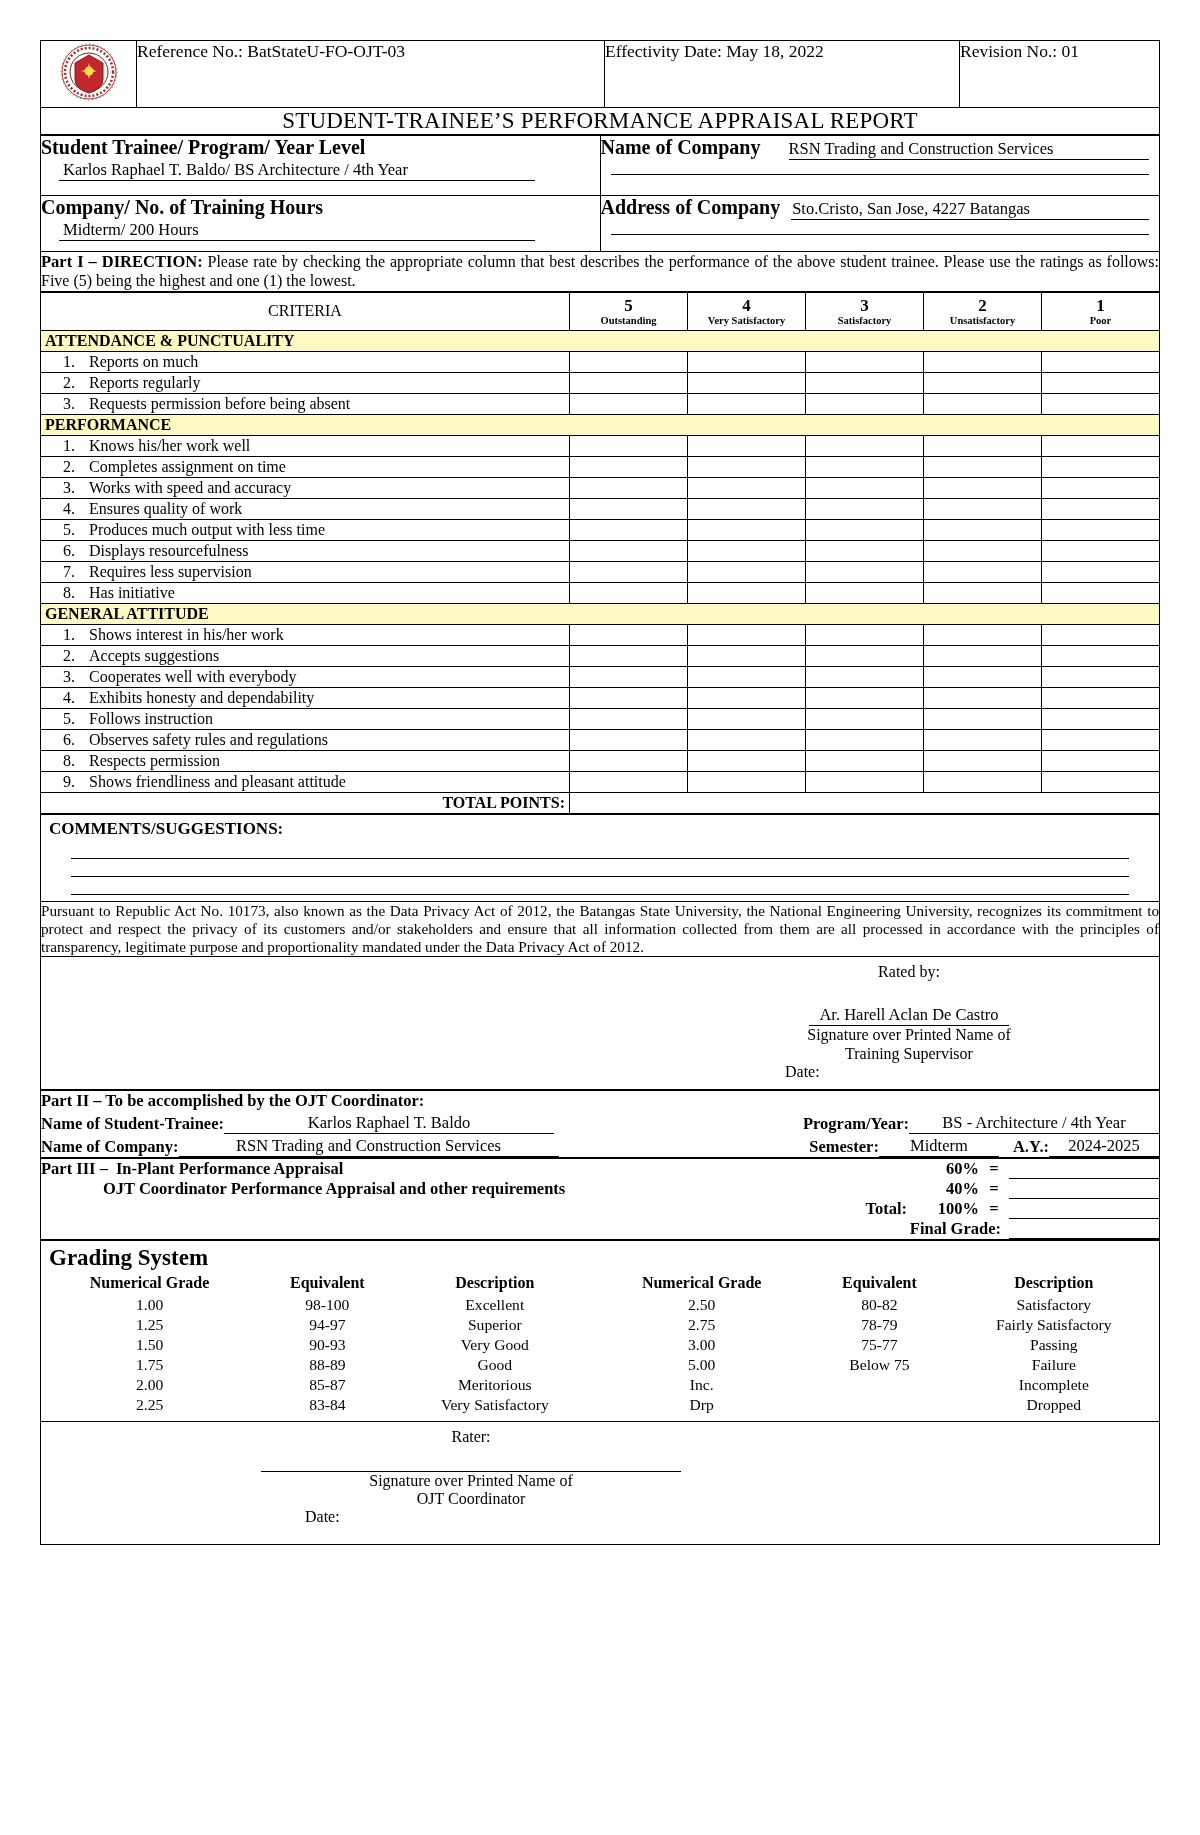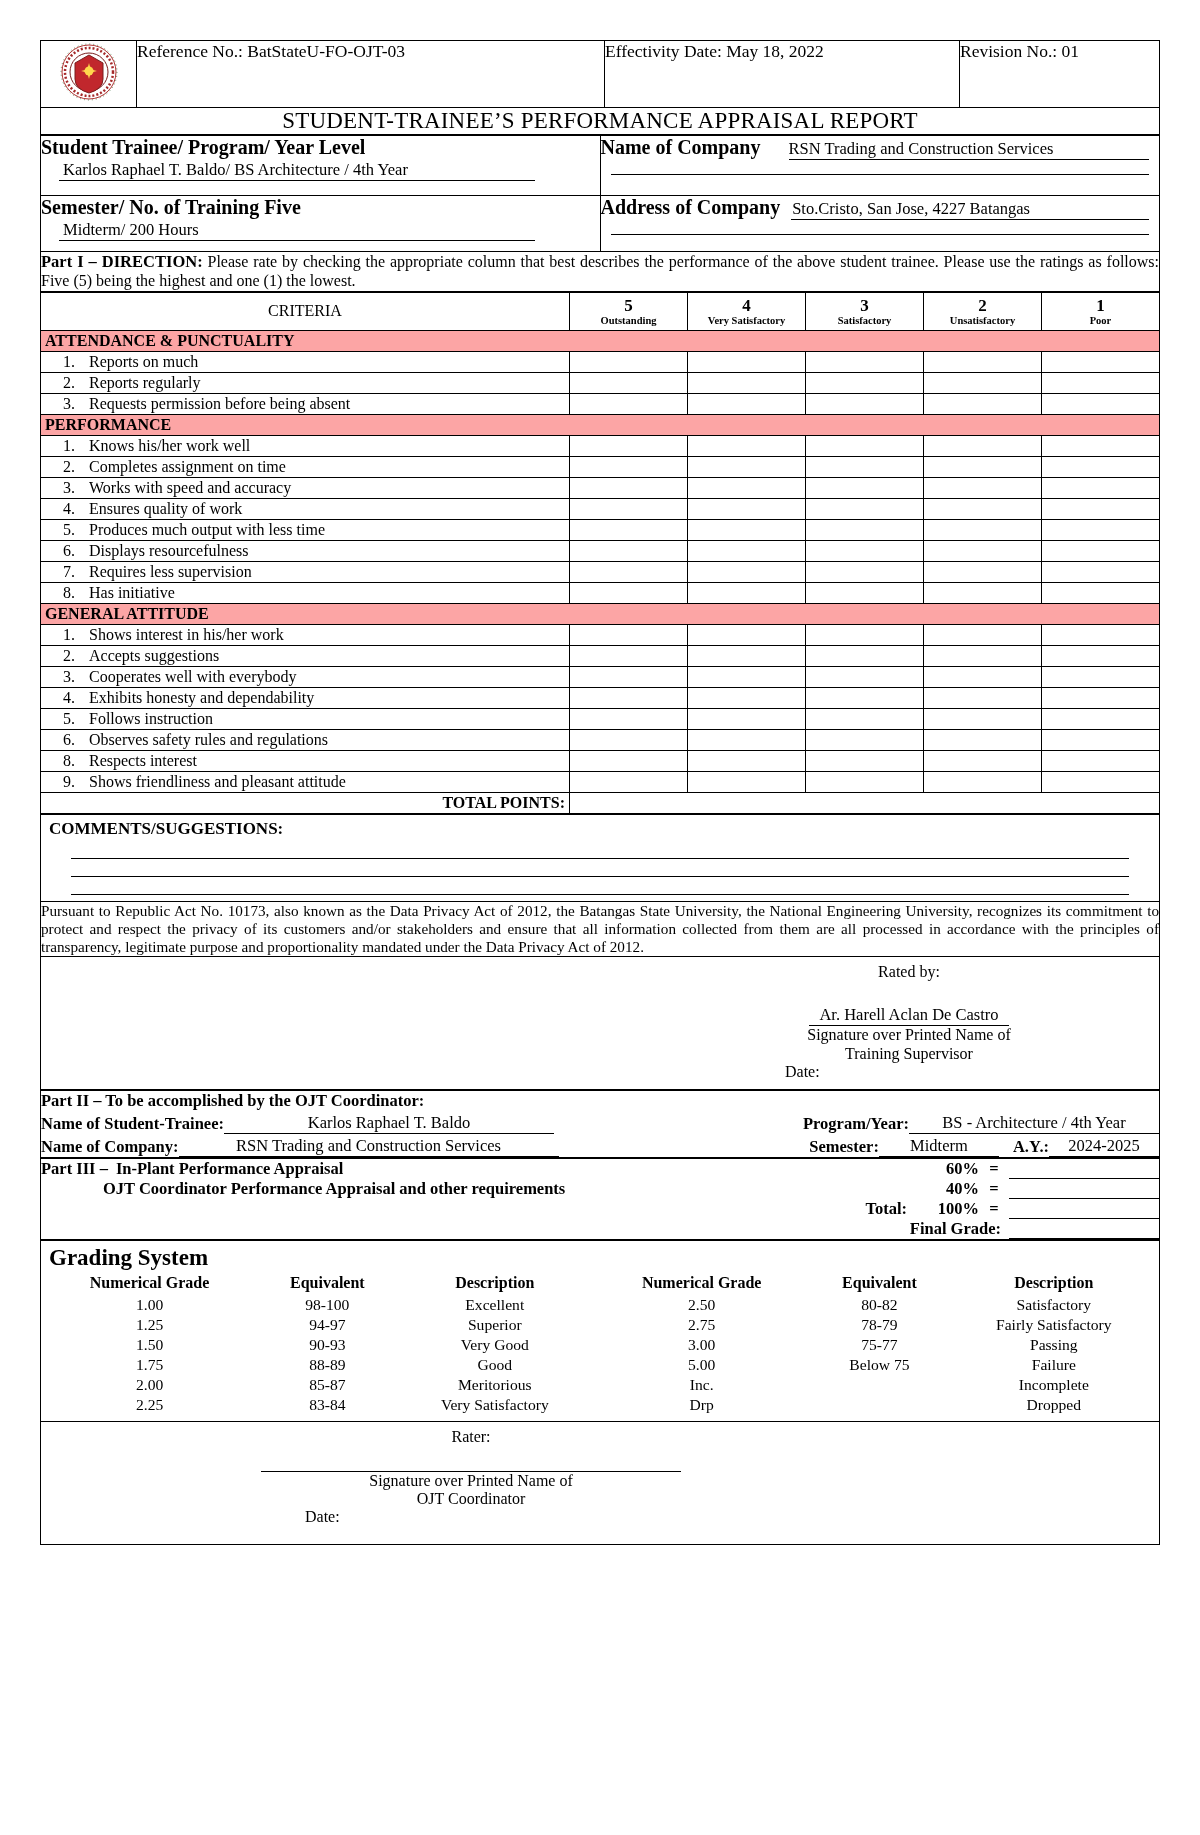--- a/index.html
+++ b/index.html
@@ -32,21 +32,21 @@
   .direction { font-size:16px; padding:5px 8px 6px 8px; text-align:justify; line-height:1.18; }
   .direction b { font-size:16.5px; }
 
   
   table.crit { border-collapse:collapse; width:1120px; table-layout:fixed; }
   table.crit td { border:1.3px solid #000; font-size:16px; padding:1px 4px; height:20px; }
   .crit-head td { text-align:center; vertical-align:middle; padding:2px 0 3px 0; }
   .crit-head .num { font-size:17px; font-weight:bold; line-height:1.05; }
   .crit-head .sub { font-size:10.5px; font-weight:bold; line-height:1.05; }
   .crit-title { font-size:19px; text-align:center; vertical-align:middle; }
-  .section-row td { background:#fca5a5; font-weight:bold; font-size:17px; padding:1px 4px; }
+  .section-row td { background:#fef9c3; font-weight:bold; font-size:17px; padding:1px 4px; }
   .item-num { display:inline-block; width:44px; text-align:right; padding-right:14px; }
   .col-c { width:118px; }
   .total-row td { font-weight:bold; font-size:17px; text-align:right; padding-right:6px; }
 
   
   .comments-lbl { font-weight:bold; font-size:17px; padding:4px 8px 2px 8px; }
   .cline { margin:0 30px 0 30px; border-bottom:1.8px solid #000; height:18px; }
   .cline:first-of-type { margin-top:6px; }
 
   
@@ -135,21 +135,21 @@
         <div>
           <span class="lbl-b">Name of Company</span>
           <span class="val" style="padding-left:24px">RSN Trading and Construction Services</span>
         </div>
         <div class="uline-fill" style="margin:0 10px 0 188px"></div>
         <div class="uline-fill" style="margin:14px 10px 0 10px"></div>
       </td>
     </tr>
     <tr>
       <td class="pad" style="height:56px">
-        <div class="lbl-b">Semester/ No. of Training Five</div>
+        <div class="lbl-b">Company/ No. of Training Hours</div>
         <div class="infoline">
           <span class="val" style="padding-left:22px;">Midterm/ 200 Hours</span>
         </div>
         <div class="uline-fill" style="margin:0 65px 0 18px"></div>
       </td>
       <td class="pad">
         <div>
           <span class="lbl-b">Address of Company</span>
           <span class="val" style="padding-left:8px">Sto.Cristo, San Jose, 4227 Batangas</span>
         </div>
@@ -332,21 +332,21 @@
     </tr>
     <tr>
       <td><span class="item-num">6.</span><span>Observes safety rules and regulations</span></td>
       <td></td>
           <td></td>
           <td></td>
           <td></td>
           <td></td>
     </tr>
     <tr>
-      <td><span class="item-num">8.</span><span>Respects interest</span></td>
+      <td><span class="item-num">8.</span><span>Respects permission</span></td>
       <td></td>
           <td></td>
           <td></td>
           <td></td>
           <td></td>
     </tr>
     <tr>
       <td><span class="item-num">9.</span><span>Shows friendliness and pleasant attitude</span></td>
       <td></td>
           <td></td>

